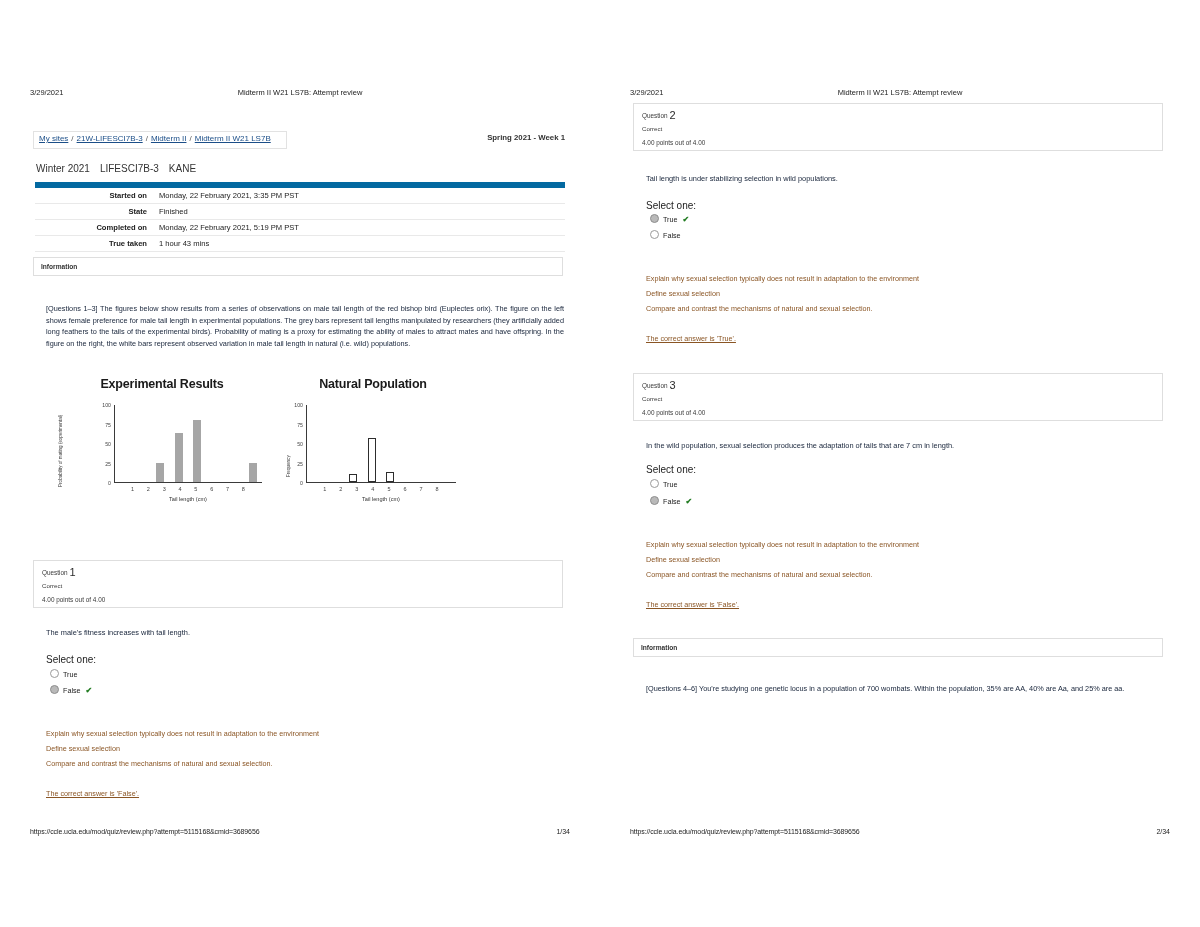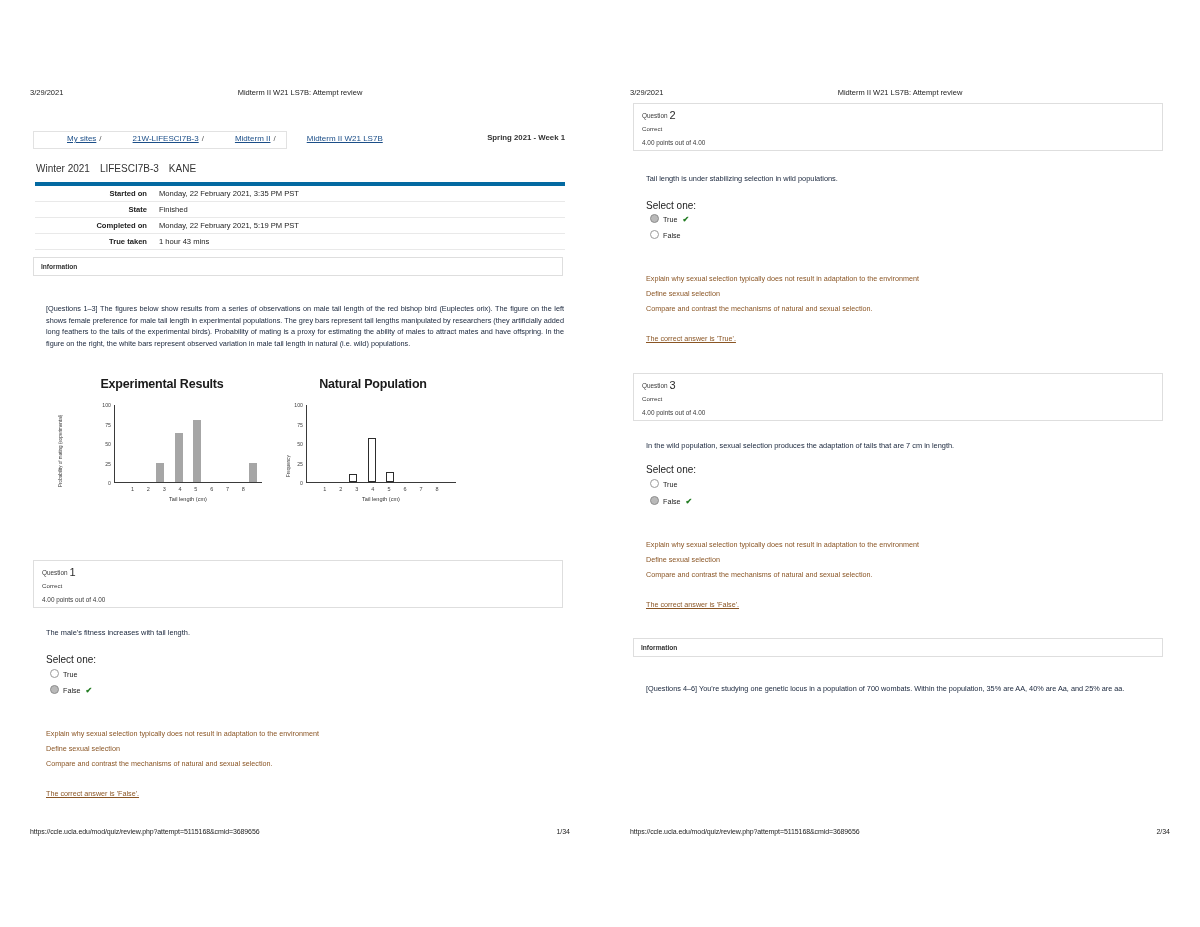--- a/index.html
+++ b/index.html
@@ -18,31 +18,31 @@
   .print-head .ph-date{position:absolute;left:30px;top:0;}
   .print-head .ph-title{position:absolute;left:0;width:600px;text-align:center;top:0;}
   .print-foot{position:absolute;top:828px;left:0;width:600px;height:12px;font-size:7px;color:#222;}
   .print-foot .pf-url{position:absolute;left:30px;top:0;letter-spacing:-.1px;}
   .print-foot .pf-num{position:absolute;right:30px;top:0;}
 
   
   .crumbbar{position:absolute;left:33px;top:131px;width:254px;height:18px;
     border:1px solid #e2e2e2;box-sizing:border-box;background:#fff;}
   .crumbs{position:absolute;left:5px;top:2px;font-size:8px;white-space:nowrap;}
-  .crumbs a{color:#1b4e88;margin-left:28px;}
+  .crumbs a{color:#1b4e88;}
   .crumbs .sep{color:#555;text-decoration:none;margin:0 3px;}
   .termweek{position:absolute;right:35px;top:133px;font-size:7.8px;font-weight:bold;color:#333;}
 
   .coursehdr{position:absolute;left:36px;top:163px;font-size:10px;color:#333;}
   .coursehdr span{margin-right:10px;}
 
   
   .sumtable{position:absolute;left:35px;top:182px;width:530px;border-collapse:collapse;}
   .sumtable td{font-size:7.6px;padding:3px 4px;border-bottom:1px solid #e9e9e9;vertical-align:middle;}
-  .sumtable tr:first-child td{border-top:4px solid #0369a1;}
+  .sumtable tr:first-child td{border-top:6px solid #0369a1;}
   .sumtable td.k{width:108px;text-align:right;font-weight:bold;color:#222;padding-right:8px;}
   .sumtable td.v{color:#222;}
 
   
   .infoband{position:absolute;left:33px;width:530px;height:19px;
     border:1px solid #dedede;box-sizing:border-box;background:#fff;}
   .infoband .lbl{position:absolute;left:7px;top:5px;font-size:6.6px;font-weight:bold;color:#333;}
 
   .para{position:absolute;font-size:7.3px;line-height:11.6px;color:#17243a;text-align:justify;}
 

